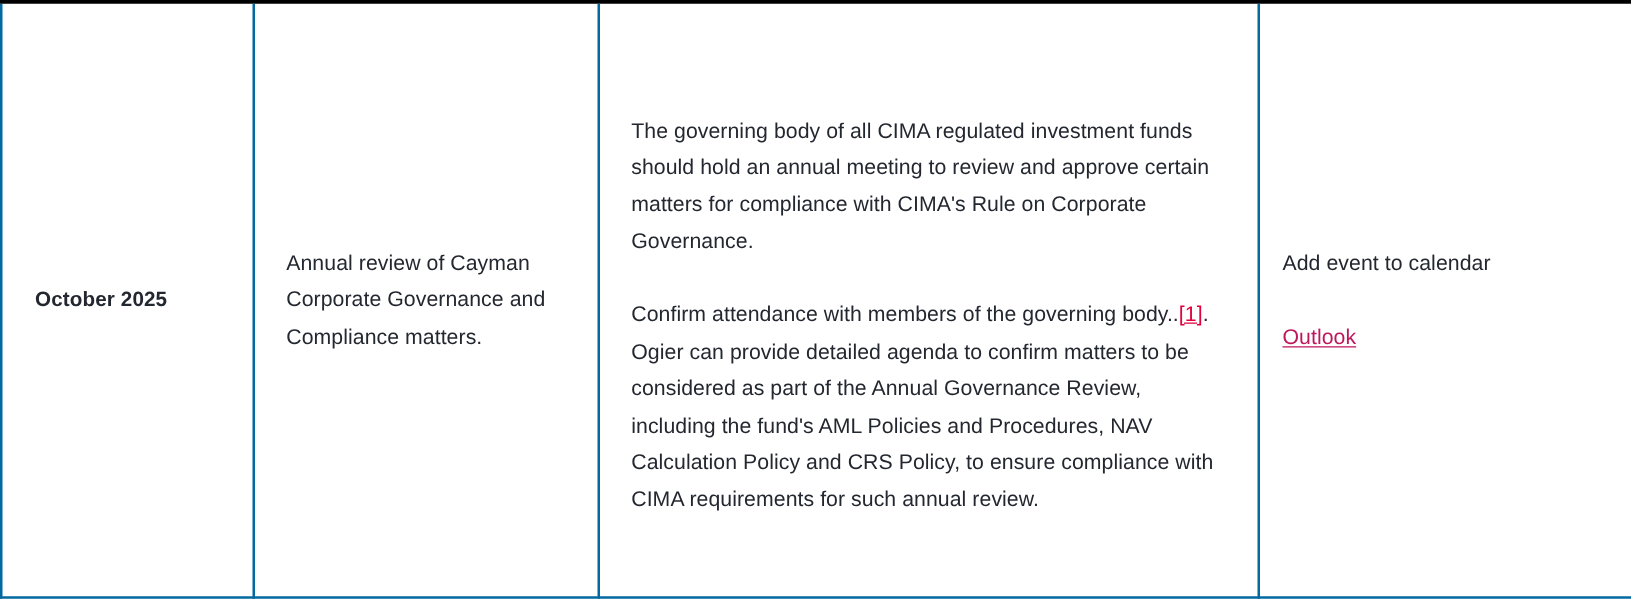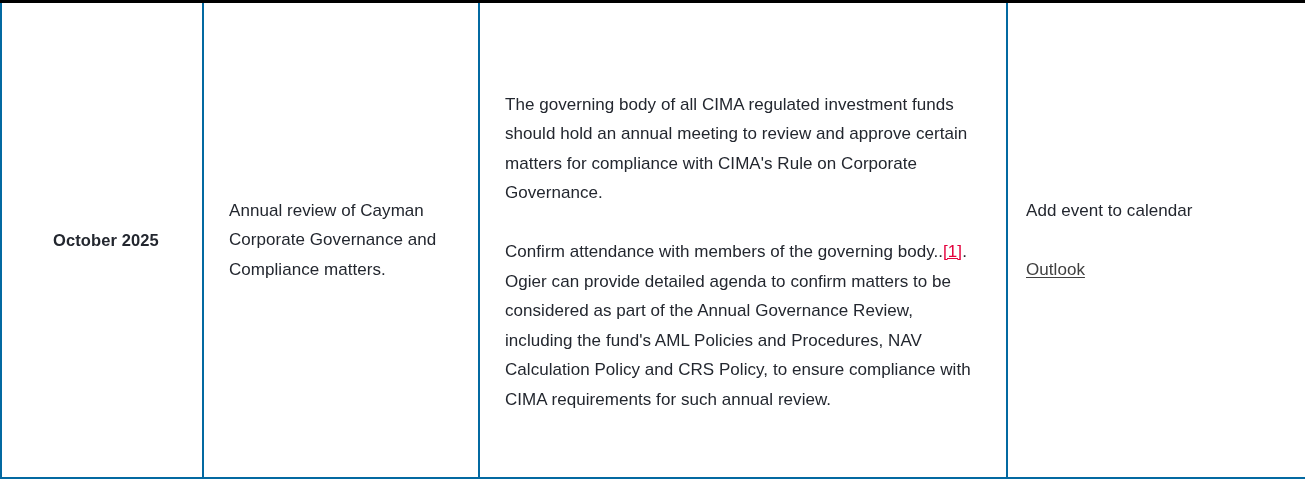--- a/index.html
+++ b/index.html
@@ -59,39 +59,38 @@
   .cell-pad-date     { padding: 0 14px 0 26px; }
   .cell-pad-topic    { padding: 0 30px 0 25px; }
   .cell-pad-detail   { padding: 24px 28px 0 25px; }
   .cell-pad-calendar { padding: 0 20px 0 18px; }
 
   .date-label {
     font-size: 16.5px;
     font-weight: bold;
     line-height: 26px;
     letter-spacing: 0.1px;
-    margin-left: 25px;
   }
 
   .body-text {
     font-size: 17px;
     line-height: 29.5px;
     letter-spacing: 0.05px;
     font-weight: normal;
   }
 
   p.para {
     margin: 0;
   }
   p.para + p.para {
     margin-top: 29.5px;      
   }
 
   a.doc-link {
-    color: #404040;
+    color: #be185d;
     text-decoration: underline;
     text-underline-offset: 2px;
   }
   a.footnote-link {
     color: #E4003C;
     text-decoration: underline;
     text-underline-offset: 1px;
   }
   .dot-sep { color: #23272F; }
 

